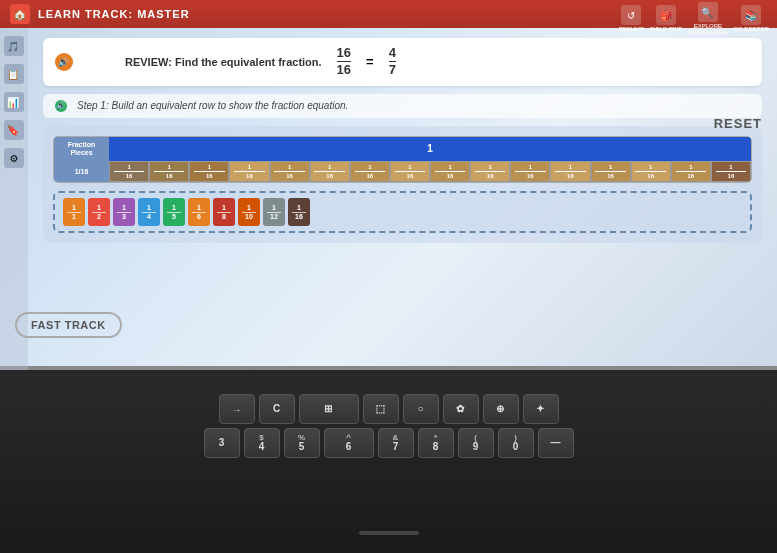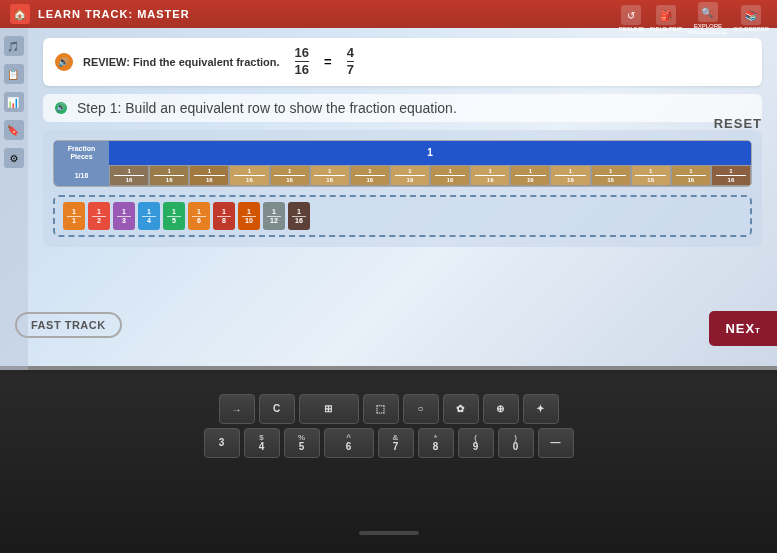--- a/index.html
+++ b/index.html
@@ -138,20 +138,21 @@
       display: flex; align-items: center; justify-content: center;
       color: white;
       font-size: 9px;
       flex-shrink: 0;
     }
 
     .review-text {
       font-size: 11px;
       color: #333;
       font-weight: bold;
+      margin-left: 42px;
     }
 
     .fraction-display {
       display: flex;
       gap: 15px;
       margin-left: 5px;
     }
 
     .fraction {
       display: flex;
@@ -175,22 +176,23 @@
       background: rgba(255,255,255,0.7);
       border-radius: 6px;
       padding: 6px 12px;
       margin-bottom: 8px;
       display: flex;
       align-items: center;
       gap: 10px;
     }
 
     .step-text {
-      font-size: 14px;
+      font-size: 10px;
       color: #444;
+      font-style: italic;
     }
 
     .reset-btn {
       position: absolute;
       right: 15px;
       top: 88px;
       background: transparent;
       border: none;
       color: #555;
       font-size: 13px;
@@ -625,21 +627,20 @@
               <div class="p-line"></div>
               <span>16</span>
             </div>
           </div>
       </div>
 
     </div>
 
     <button class="fast-track-btn">FAST TRACK</button>
 
-    <button class="next-btn">NEX<span style="font-size:8px;">T</span></button>
 
   </div>
 
   <div class="keyboard-area">
 
     <div class="key-row">
       <div class="key">
           <span class="key-bottom">→</span>
         </div>
       <div class="key">

